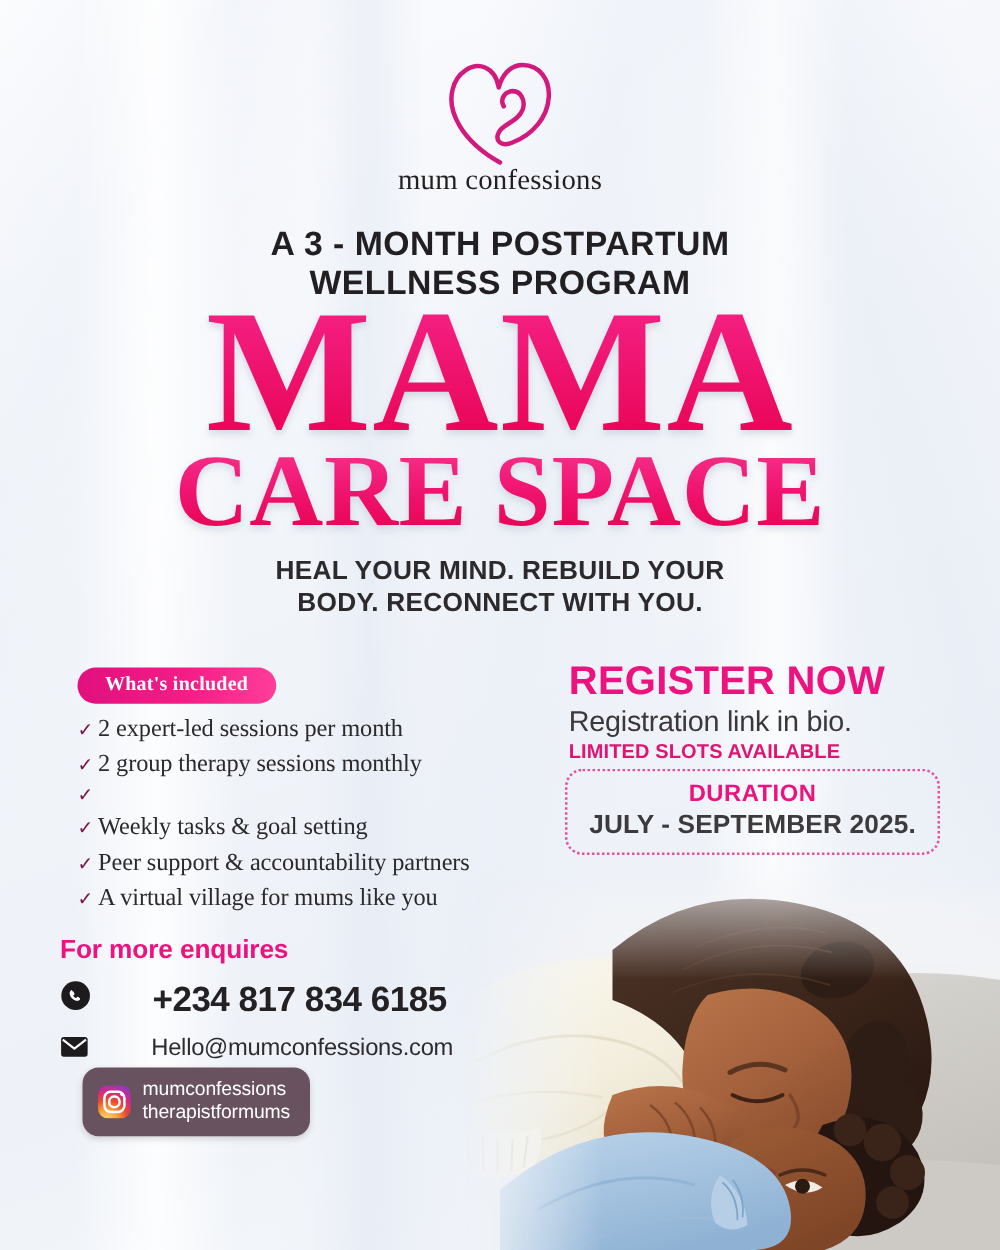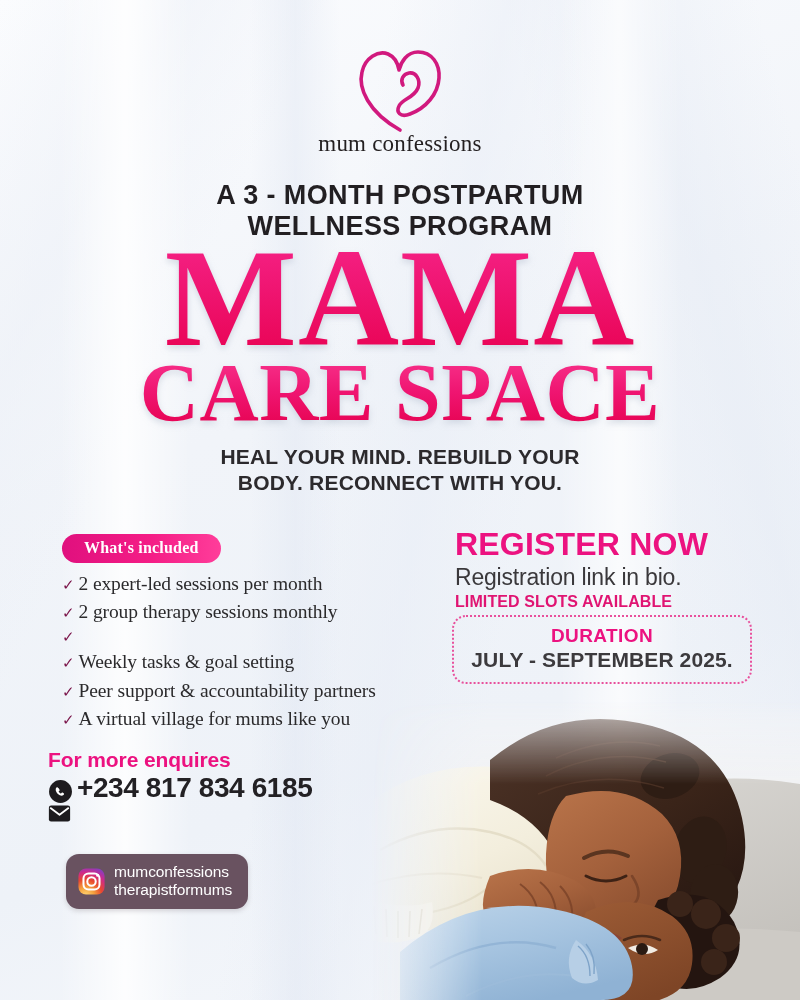--- a/index.html
+++ b/index.html
@@ -221,22 +221,23 @@
   
   .contact-block { position: absolute; top: 748px; left: 48px; }
   .contact-title {
     font-size: 21px;
     font-weight: bold;
     color: #ec1280;
     letter-spacing: -0.1px;
   }
   .contact-row {
     display: flex;
-    align-items: flex-end;
-    margin-top: 0;
+    align-items: flex-start;
+    margin-top: 12px;
+    gap: 45px;
   }
   .contact-phone {
     font-size: 28px;
     font-weight: bold;
     color: #232124;
     letter-spacing: -0.4px;
     margin-left: 4px;
   }
   .contact-email {
     font-size: 19px;
@@ -476,20 +477,21 @@
         <path d="M9.3 7.6 c-.5 0-.9.2-1.2.6 c-.5.6-.8 1.4-.7 2.3 c.1 1.3 1 2.8 2.2 3.9 c1.2 1.1 2.6 1.7 3.7 1.6 c.9-.1 1.6-.5 2-1.1 c.2-.3.2-.7 0-.9 l-1.3-1 c-.2-.2-.6-.1-.8.1 l-.5.6 c-.2.2-.4.2-.6.1 c-.7-.3-1.3-.8-1.8-1.5 c-.2-.2-.1-.5.1-.6 l.6-.5 c.2-.2.3-.5.1-.8 l-.9-1.5 c-.2-.3-.5-.4-.9-.3 Z" fill="#ffffff"></path>
       </svg>
       <span class="contact-phone">+234 817 834 6185</span>
     </div>
 
     <div class="contact-row">
       <svg width="23" height="19" viewBox="0 0 26 20">
         <rect x="1" y="1" width="24" height="18" rx="2.5" fill="#1d1b1e"></rect>
         <path d="M2.5 3.5 L13 11.5 L23.5 3.5" fill="none" stroke="#ffffff" stroke-width="2" stroke-linejoin="round"></path>
       </svg>
+      <span class="contact-email">Hello@mumconfessions.com</span>
     </div>
   </div>
 
   <div class="ig-badge">
     <svg width="27" height="27" viewBox="0 0 32 32">
       <defs>
         <radialGradient id="igG" cx="0.28" cy="1.05" r="1.25">
           <stop offset="0" stop-color="#ffd776"></stop>
           <stop offset="0.26" stop-color="#f5a13d"></stop>
           <stop offset="0.5" stop-color="#e8482f"></stop>

